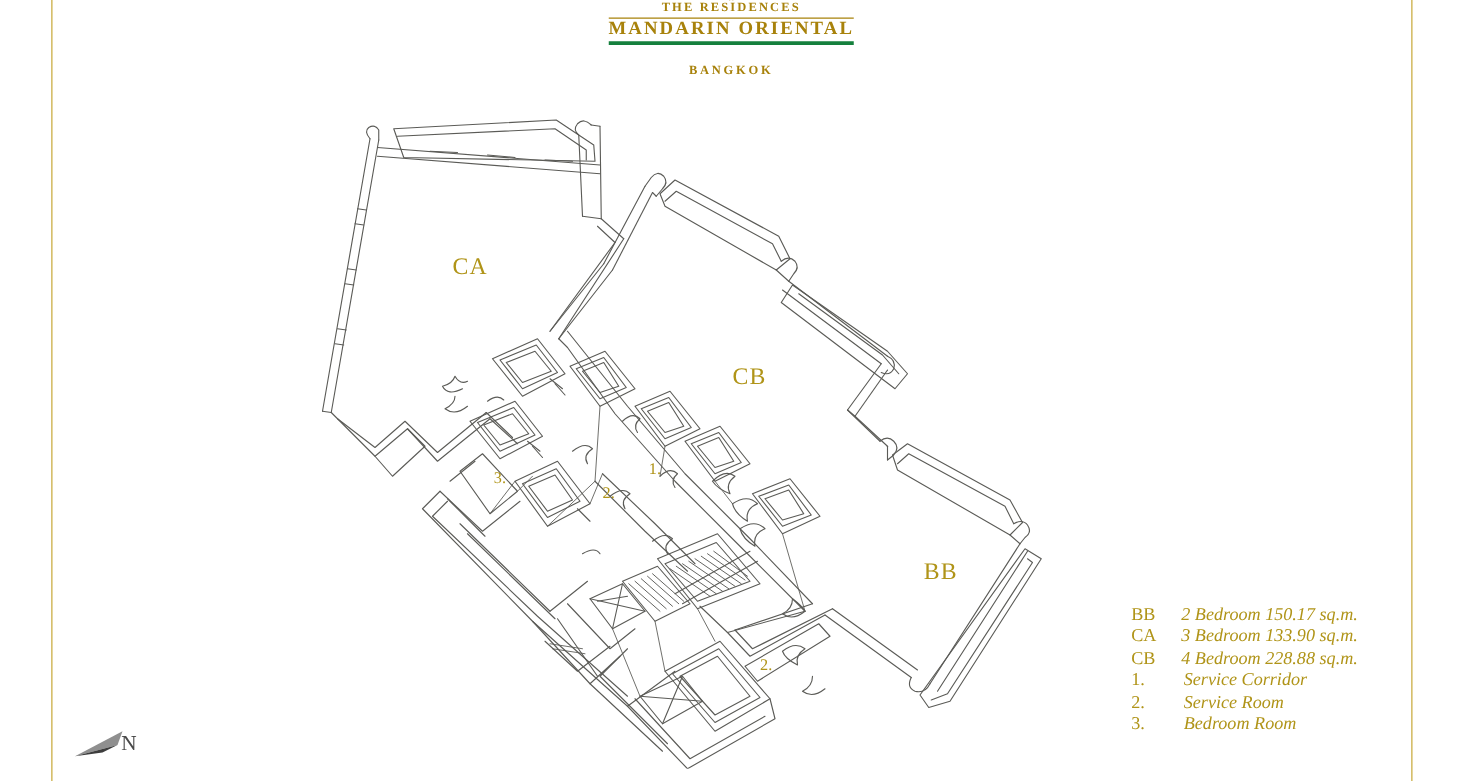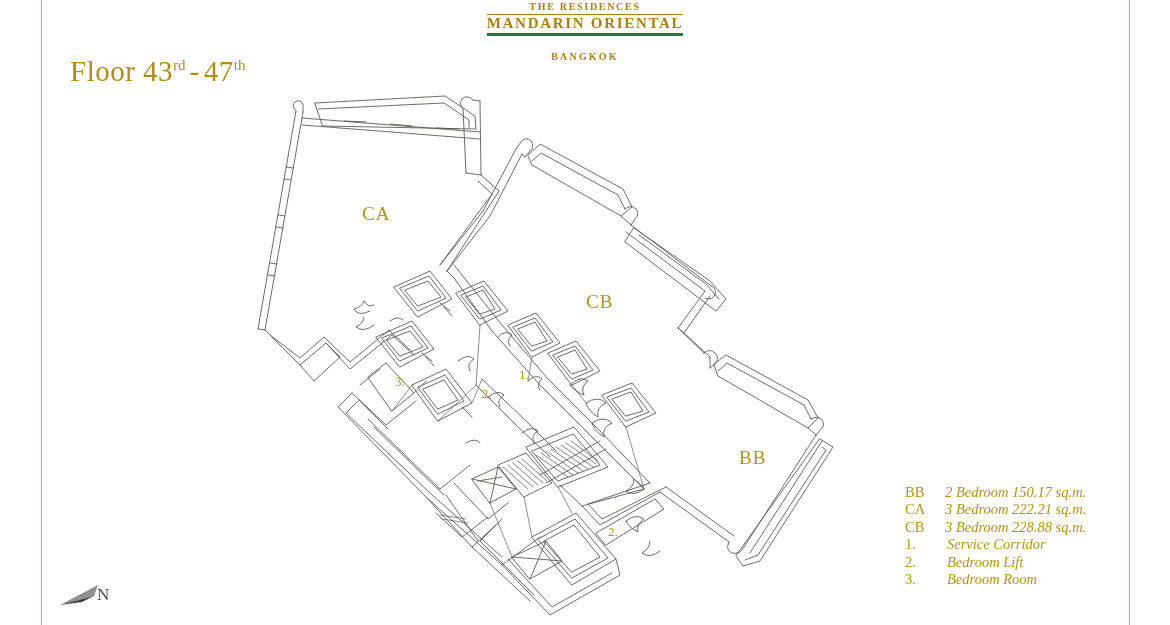--- a/index.html
+++ b/index.html
@@ -177,21 +177,20 @@
         <line x1="75" y1="33" x2="134" y2="2"></line>
       </g>
     </svg>
     <div class="brand-lines">
       <div class="brand-line l1">THE RESIDENCES</div>
       <div class="brand-line l2">MANDARIN ORIENTAL</div>
       <div class="brand-line l3">BANGKOK</div>
     </div>
   </div>
 
-  <div id="floor-title"><span>Floor </span><span>43</span><sup>rd</sup><span class="dash">-</span><span>47</span><sup>th</sup></div>
 
   <div id="plan">
     <svg width="680" height="530" viewBox="0 0 680 530">
       <g fill="none" stroke="#5b5b57" stroke-width="0.9" stroke-linejoin="round" stroke-linecap="round">
 
         <path d="M56 26 L18 244"></path>
         <path d="M63 27 L25 245"></path>
         <path d="M56 26 q -5 -6 -1 -9 q 5 -3 8 2 L63 27"></path>
         <path d="M18 244 L25 245"></path>
 
@@ -430,33 +429,33 @@
     <span class="marker-label" style="left:155px; top:289px;">3.</span>
   </div>
 
   <div id="legend">
     <div class="row">
       <span class="key">BB</span>
       <span class="val">2 Bedroom 150.17 sq.m.</span>
     </div>
     <div class="row">
       <span class="key">CA</span>
-      <span class="val">3 Bedroom 222.21 sq.m.</span>
+      <span class="val">3 Bedroom 133.90 sq.m.</span>
     </div>
     <div class="row">
       <span class="key">CB</span>
-      <span class="val">3 Bedroom 228.88 sq.m.</span>
+      <span class="val">4 Bedroom 228.88 sq.m.</span>
     </div>
     <div class="row numbered">
       <span class="key">1.</span>
       <span class="val">Service Corridor</span>
     </div>
     <div class="row numbered">
       <span class="key">2.</span>
-      <span class="val">Bedroom Lift</span>
+      <span class="val">Service Room</span>
     </div>
     <div class="row numbered">
       <span class="key">3.</span>
       <span class="val">Bedroom Room</span>
     </div>
   </div>
 
   <div id="compass">
     <svg width="44" height="26" viewBox="0 0 44 26">
       <path d="M2 22 L40 2 L36 13 Z" fill="#8f8f8f"></path>

